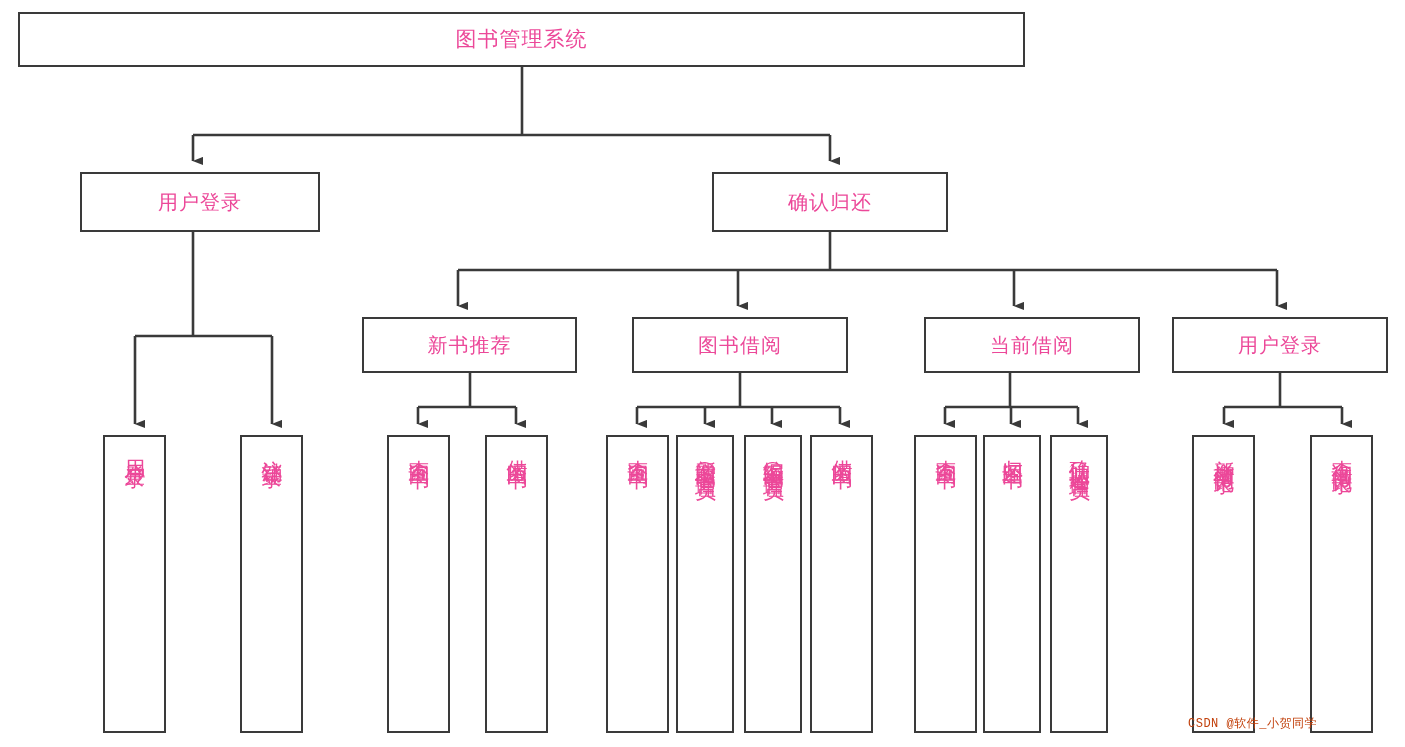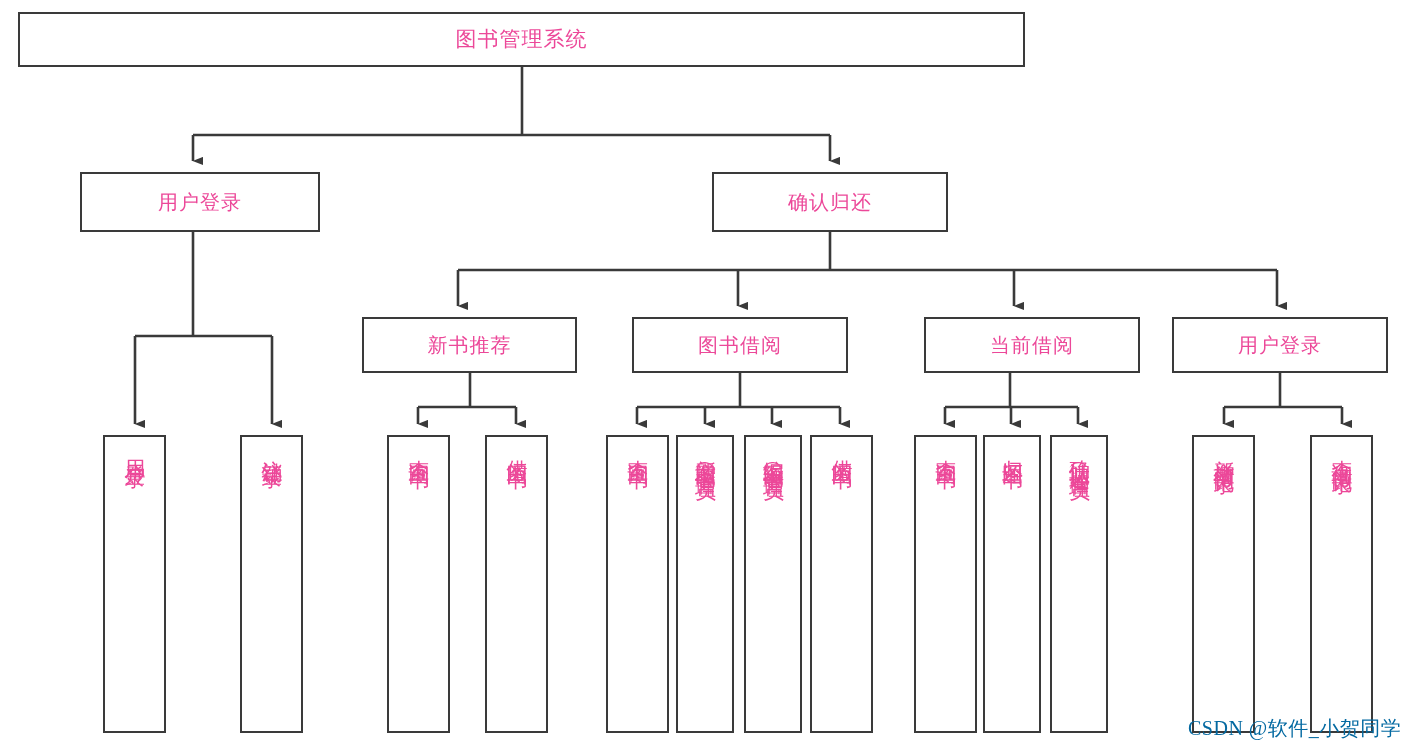--- a/index.html
+++ b/index.html
@@ -58,26 +58,26 @@
     writing-mode: vertical-rl;
     text-orientation: upright;
     font-size: 21px;
     letter-spacing: 3px;
     line-height: 1.0;
   }
   #watermark {
     position: absolute;
     left: 1188px;
     top: 715px;
-    font-size: 20px;
-    color: #0369a1;
+    font-size: 12px;
+    color: #c2410c;
     letter-spacing: 0.5px;
     z-index: 5;
     white-space: pre;
-    font-family: Liberation Serif, serif;
+    font-family: Liberation Mono, monospace;
   }
 </style>
 </head>
 <body>
 
 <div id="diagram-root">
 
   <svg id="edges-layer" viewBox="0 0 1405 747" xmlns="http://www.w3.org/2000/svg">
     <defs>
       <marker id="arrowhead" markerWidth="9" markerHeight="11" refX="4.2" refY="10.2" orient="auto" markerUnits="userSpaceOnUse">

